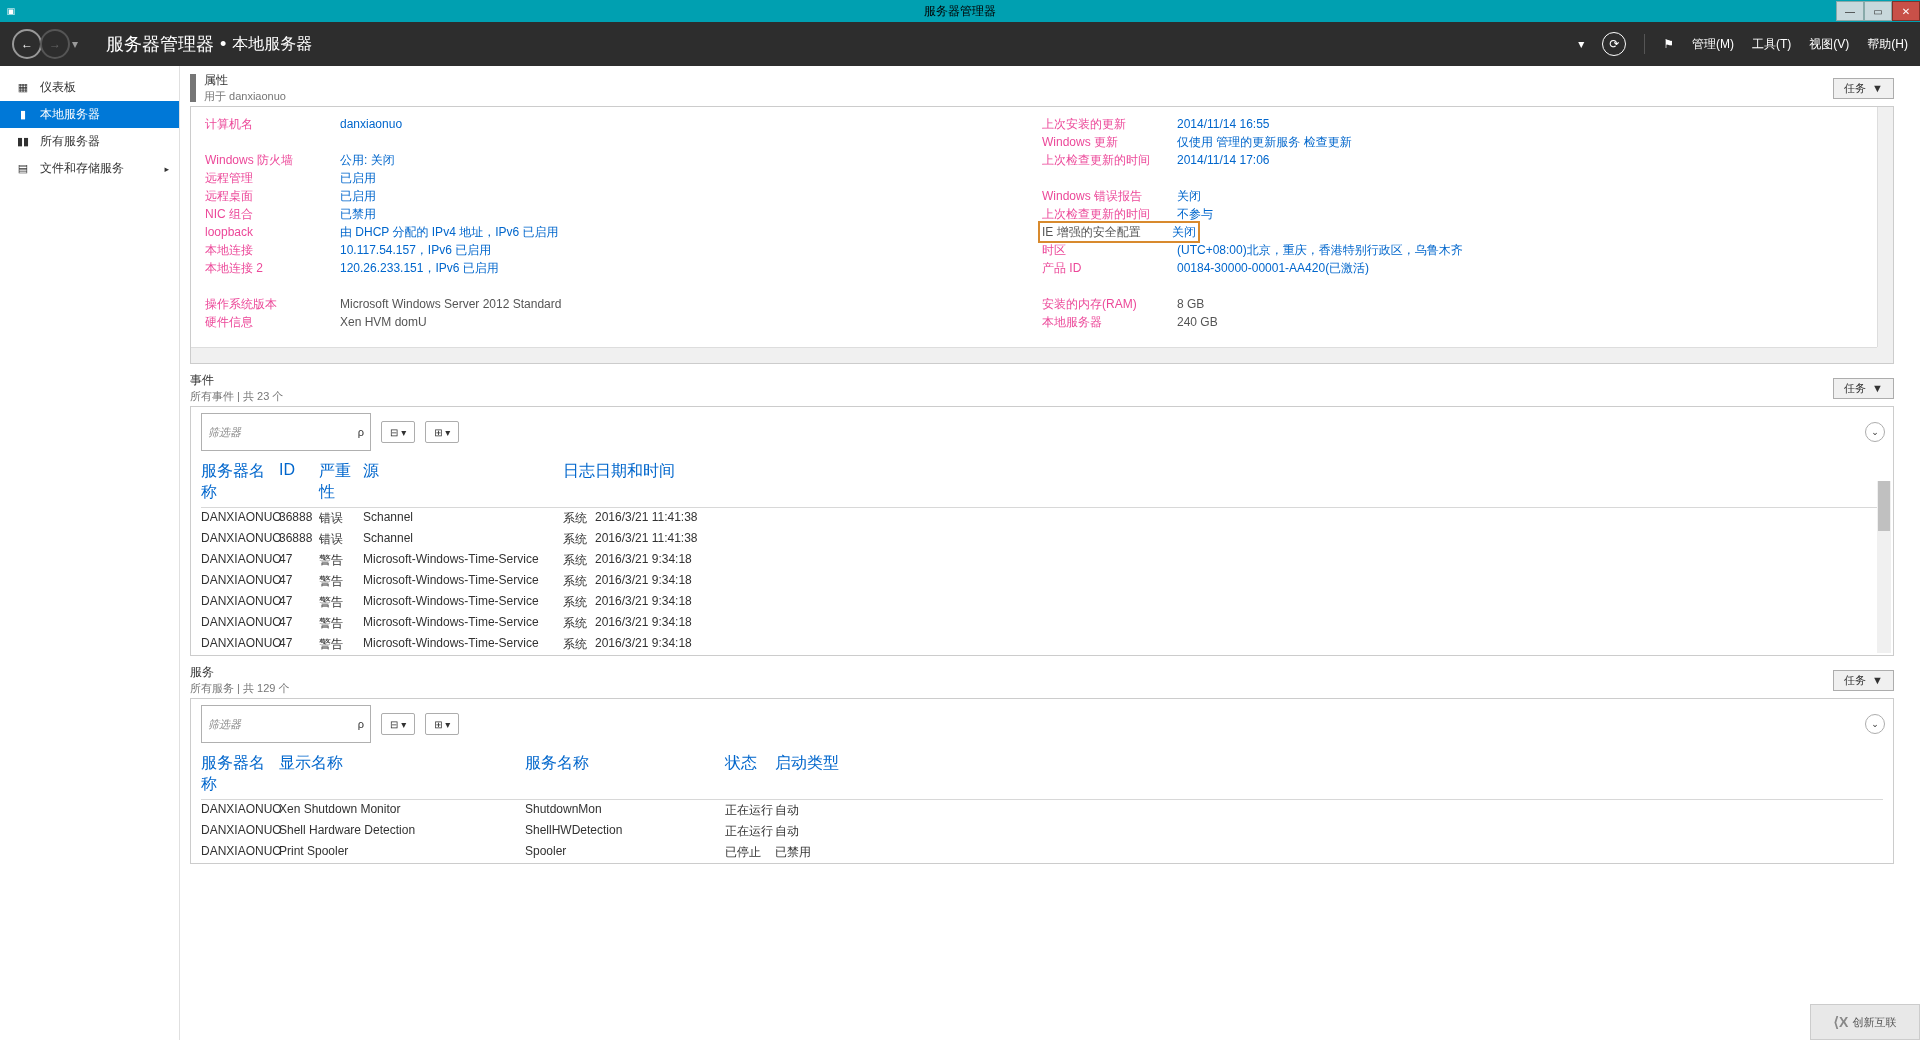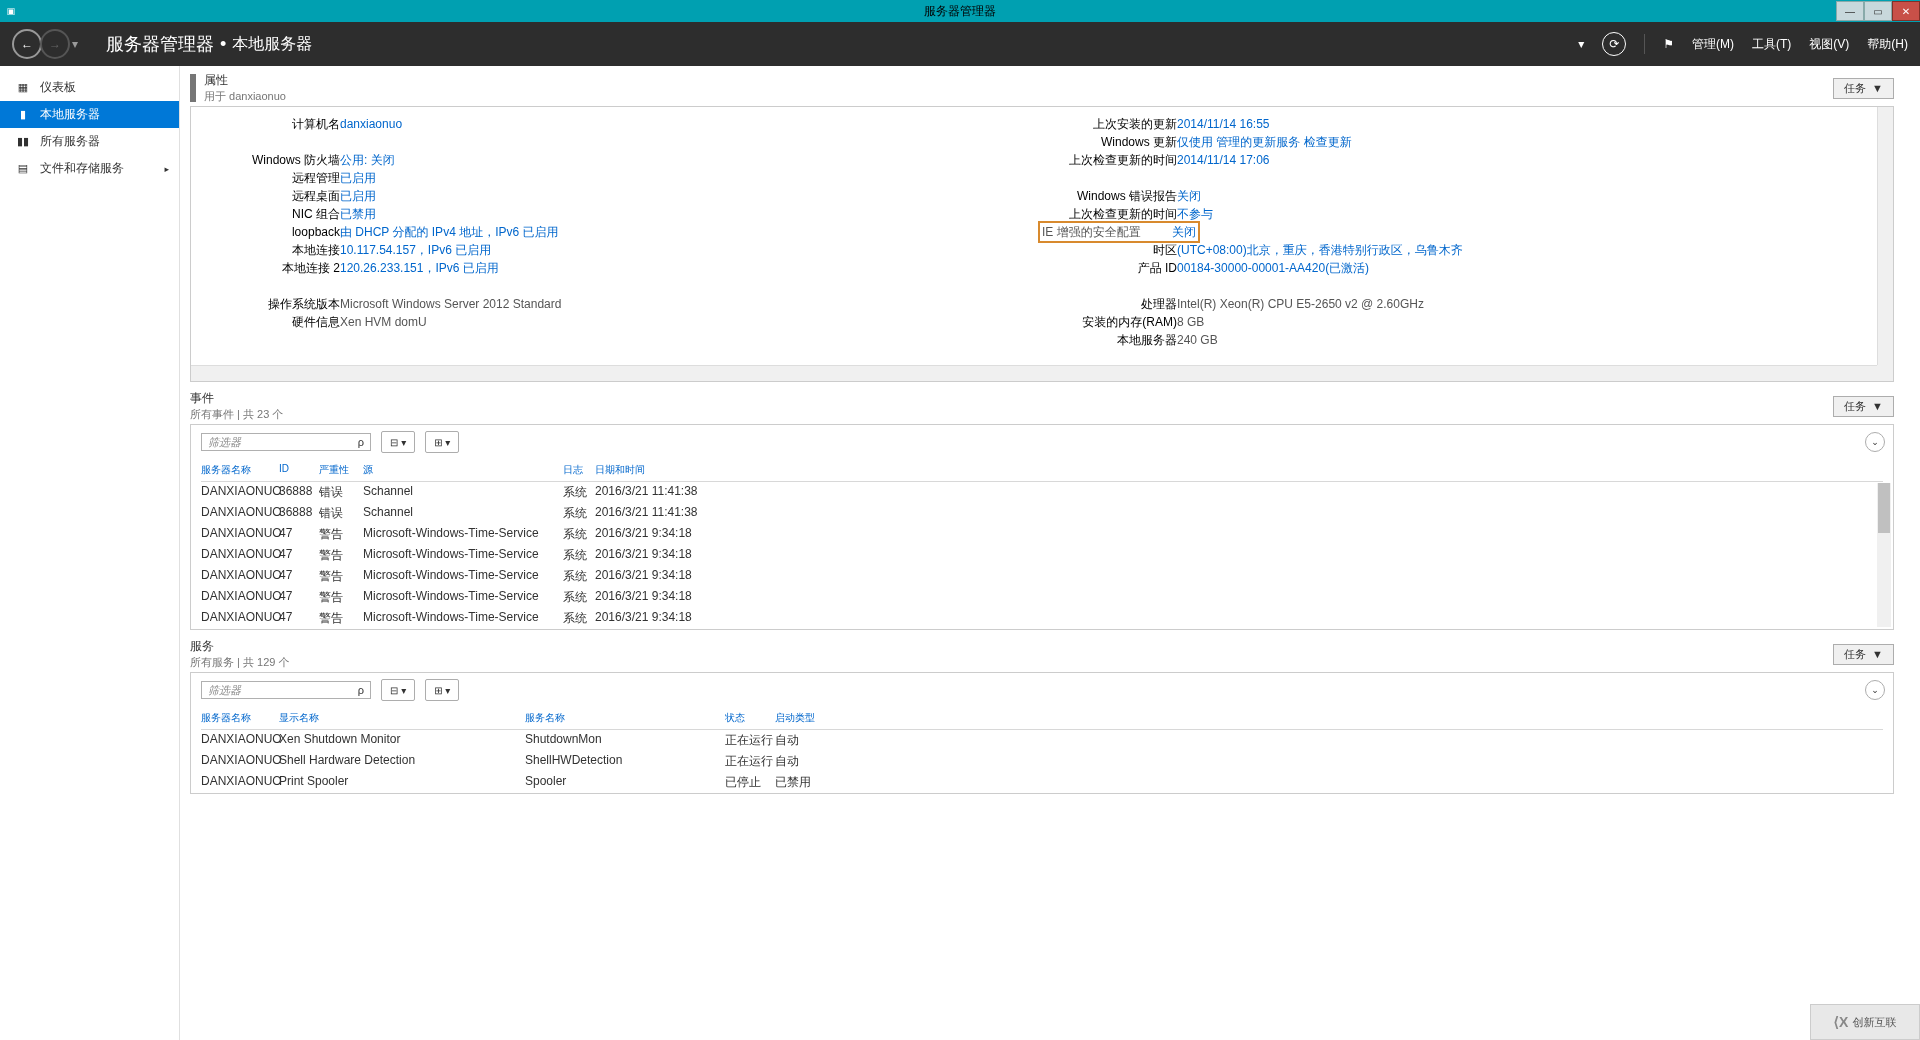--- a/index.html
+++ b/index.html
@@ -45,38 +45,38 @@
 .tasks-btn { border: 1px solid #adadad; background: #f0f0f0; padding: 2px 10px; display: inline-flex; align-items: center; gap: 6px; font-size: 11px; cursor: pointer; justify-content: center; }
 
 .prop-panel { border: 1px solid #ccc; padding: 8px 14px 14px 14px; position: relative; display: flex; }
 .prop-panel .scroll-v { position: absolute; right: 0; top: 0; bottom: 16px; width: 16px; background: #f0f0f0; border-left: 1px solid #ddd; }
 .prop-panel .scroll-h { position: absolute; left: 0; right: 16px; bottom: 0; height: 16px; background: #f0f0f0; border-top: 1px solid #ddd; }
 .prop-panel .scroll-corner { position: absolute; right: 0; bottom: 0; width: 16px; height: 16px; background: #f0f0f0; }
 
 .prop-col { flex: 1; }
 .prop-group { margin-bottom: 18px; }
 .prop-row { display: flex; padding: 1px 0; font-size: 12px; line-height: 16px; }
-.prop-row .label { width: 135px; color: #000000; text-align: right; }
+.prop-row .label { width: 135px; color: #ec4899; }
 .prop-row .value { color: #0066cc; cursor: pointer; }
 .prop-row .value.plain { color: #555; cursor: default; }
 .highlight-box { border: 2px solid #d88a2e; display: inline-flex; padding: 1px 2px; margin: -3px -4px; }
 
 
 .panel-outer { border: 1px solid #ccc; }
 .panel-toolbar { padding: 6px 10px; display: flex; align-items: center; gap: 10px; position: relative; }
-.filter-box { border: 1px solid #b0b0b0; width: 170px; height: 18px; display: flex; align-items: center; padding: 0 6px; font-size: 11px; color: #888; font-style: italic; }
+.filter-box { border: 1px solid #b0b0b0; width: 170px; height: 38px; display: flex; align-items: center; padding: 0 6px; font-size: 11px; color: #888; font-style: italic; }
 .filter-box .mag { margin-left: auto; font-style: normal; color: #333; }
 .pill-btn { border: 1px solid #adadad; border-radius: 2px; height: 22px; padding: 0 8px; display: inline-flex; align-items: center; gap: 4px; font-size: 10px; background: #fff; cursor: pointer; }
 .expand-btn { position: absolute; right: 8px; width: 20px; height: 20px; border: 1px solid #adadad; border-radius: 50%; display: flex; align-items: center; justify-content: center; font-size: 9px; cursor: pointer; }
 
 .table { padding: 0 10px; position: relative; }
 .table .scroll-v2 { position: absolute; right: 2px; top: 24px; bottom: 2px; width: 14px; background: #f0f0f0; }
 .table .scroll-v2 .thumb { position: absolute; left: 1px; right: 1px; top: 0; height: 50px; background: #c0c0c0; }
 .thead { display: flex; border-bottom: 1px solid #d8d8d8; padding: 4px 0; }
-.thead .th { color: #0066cc; font-size: 10px; cursor: pointer; }
+.thead .th { color: #0066cc; font-size: 16px; cursor: pointer; }
 .tbody .tr { display: flex; padding: 2px 0; font-size: 12px; }
 
 
 .ev .c1 { width: 78px; } .ev .c2 { width: 40px; } .ev .c3 { width: 44px; }
 .ev .c4 { width: 200px; } .ev .c5 { width: 32px; } .ev .c6 { width: 140px; }
 
 
 .sv .c1 { width: 78px; } .sv .c2 { width: 246px; } .sv .c3 { width: 200px; }
 .sv .c4 { width: 50px; } .sv .c5 { width: 80px; }
 
@@ -241,24 +241,20 @@
                 <div class="label">时区</div>
                 <div class="value">(UTC+08:00)北京，重庆，香港特别行政区，乌鲁木齐</div>
               </div>
               <div class="prop-row">
                 <div class="label">产品 ID</div>
                 <div class="value">00184-30000-00001-AA420(已激活)</div>
               </div>
             </div>
             <div class="prop-group">
               <div class="prop-row">
-                <div class="label">处理器</div>
-                <div class="value plain">Intel(R) Xeon(R) CPU E5-2650 v2 @ 2.60GHz</div>
-              </div>
-              <div class="prop-row">
                 <div class="label">安装的内存(RAM)</div>
                 <div class="value plain">8 GB</div>
               </div>
               <div class="prop-row">
                 <div class="label">本地服务器</div>
                 <div class="value plain">240 GB</div>
               </div>
             </div>
           </div>
         <div class="scroll-v"></div>

